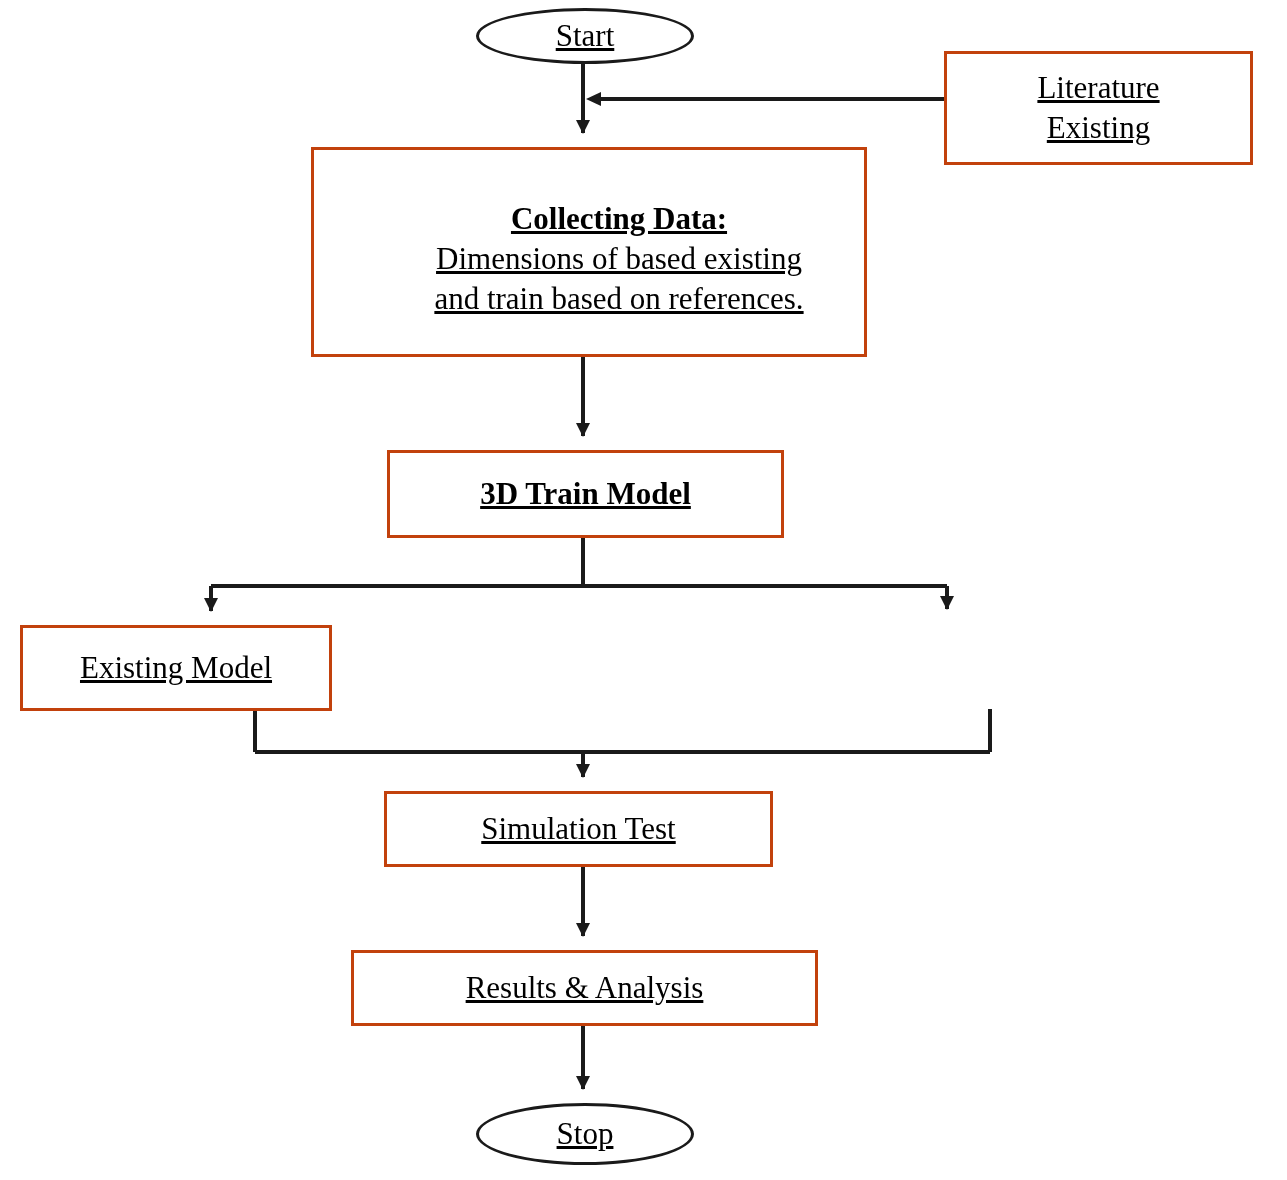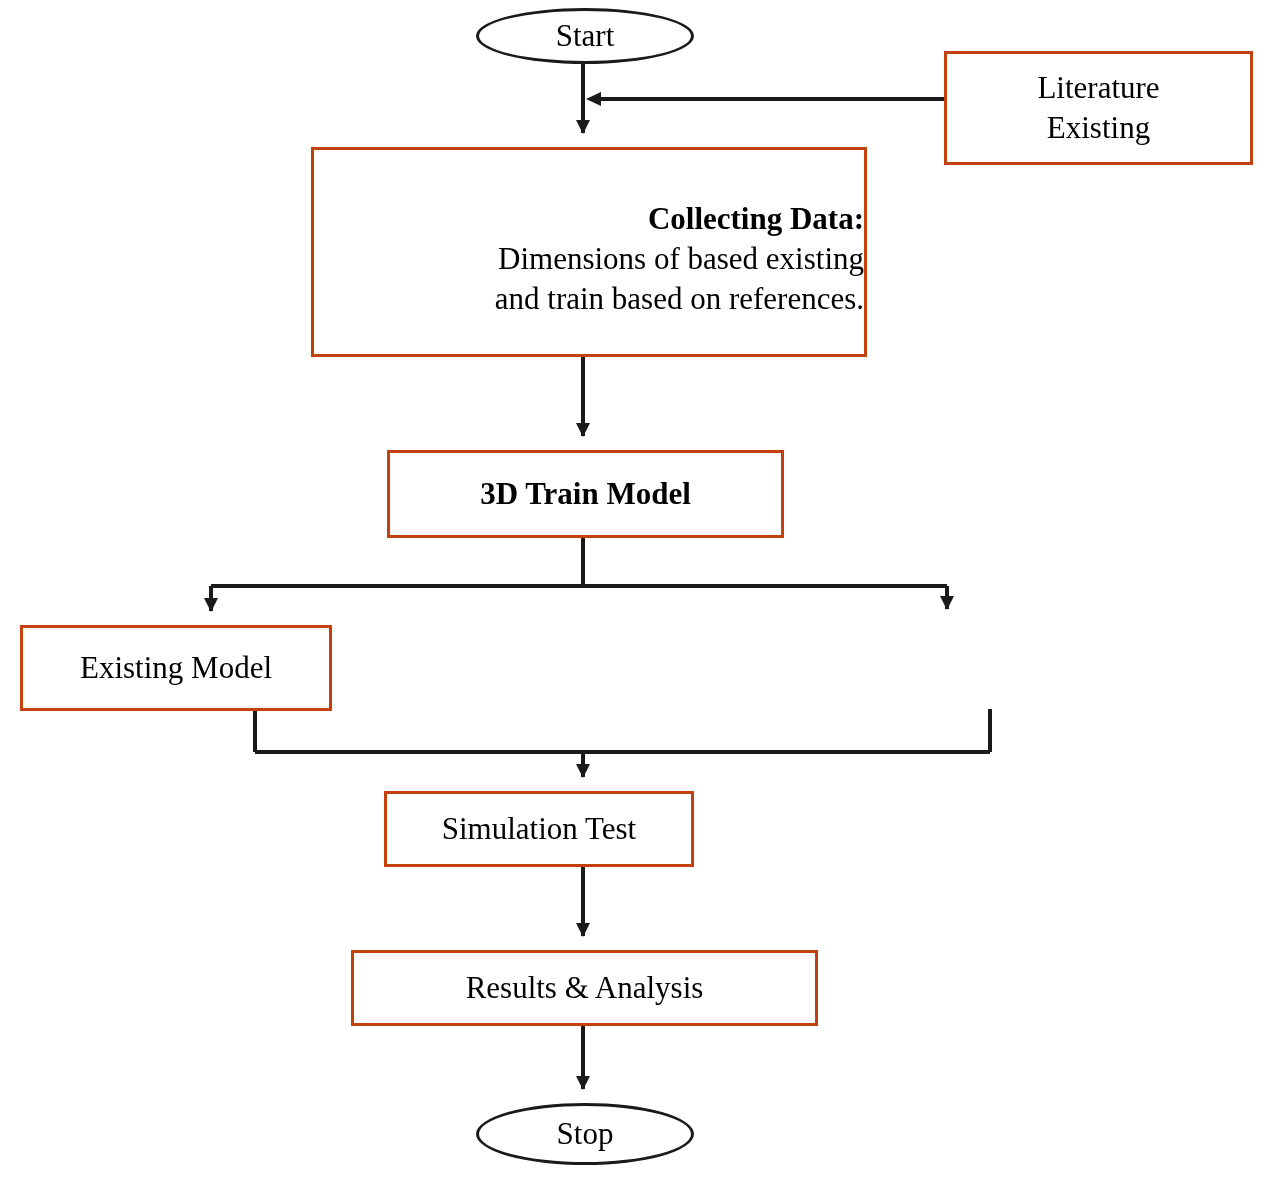--- a/index.html
+++ b/index.html
@@ -29,20 +29,21 @@
   .node {
     position: absolute;
     box-sizing: border-box;
     display: flex;
     align-items: center;
     justify-content: center;
     text-align: center;
     background: #ffffff;
     color: #000000;
     line-height: 1.28;
+    text-decoration: underline;
   }
   .node-box {
     border: 3px solid #c2410c;
   }
   .node-terminator {
     border: 3px solid #1a1a1a;
     border-radius: 50%;
   }
 
   
@@ -56,40 +57,41 @@
   }
   #node-collecting {
     left: 311px;  top: 147px;  width: 556px; height: 210px;
     font-size: 31px;
     align-items: flex-start;
     padding-top: 14px;
     flex-direction: column;
   }
   #node-collecting .line {
     width: 100%;
-    text-align: right;
+    text-align: center;
+    padding-left: 30px;
   }
   #node-collecting .line-title {
     font-weight: bold;
   }
   #node-3dtrain {
     left: 387px;  top: 450px;  width: 397px; height: 88px;
     font-size: 31px;
     font-weight: bold;
   }
   #node-existing {
     left: 20px;   top: 625px;  width: 312px; height: 86px;
     font-size: 31px;
   }
   #node-nose {
     left: 632px;  top: 623px;  width: 623px; height: 86px;
     font-size: 31px;
   }
   #node-simulation {
-    left: 384px;  top: 791px;  width: 310px; height: 76px;
+    left: 384px;  top: 791px;  width: 389px; height: 76px;
     font-size: 31px;
   }
   #node-results {
     left: 351px;  top: 950px;  width: 467px; height: 76px;
     font-size: 31px;
   }
   #node-stop {
     left: 476px;  top: 1103px; width: 218px; height: 62px;
     font-size: 31px;
   }

